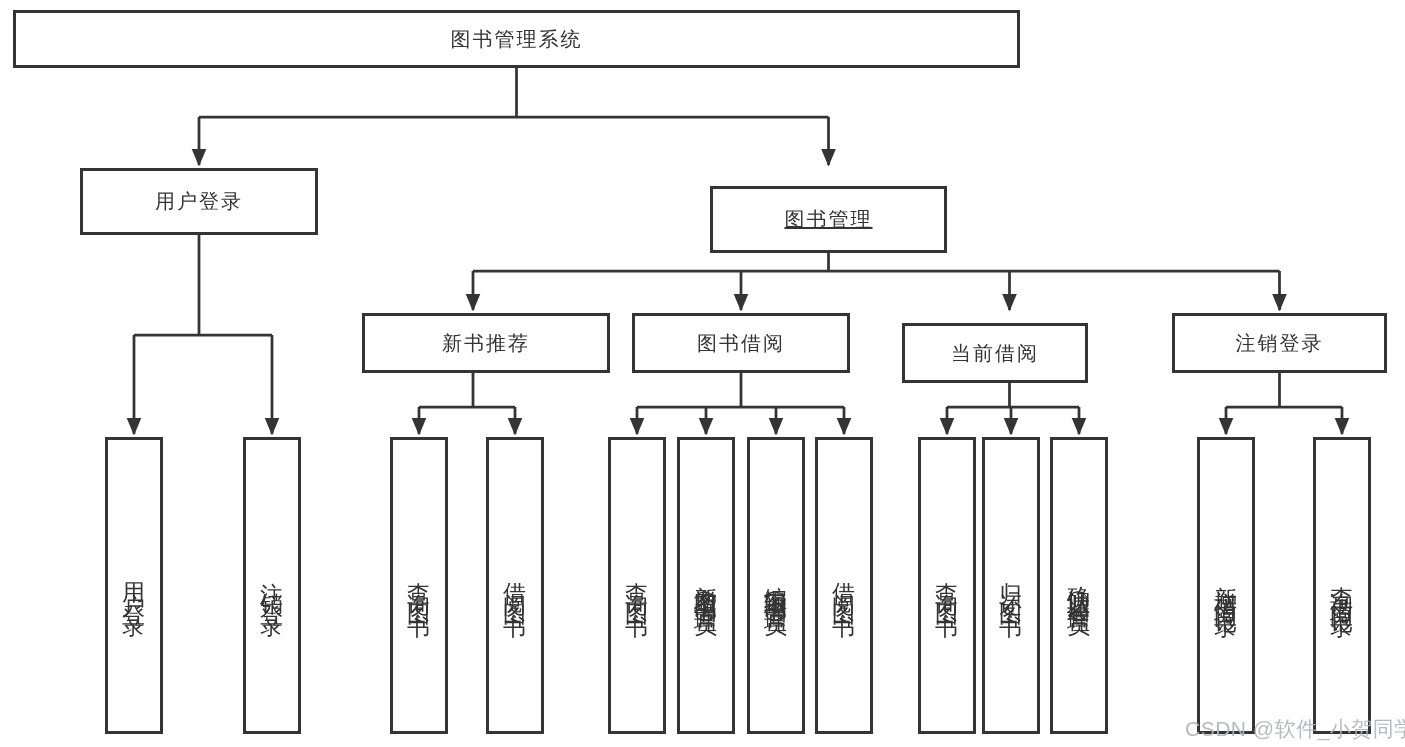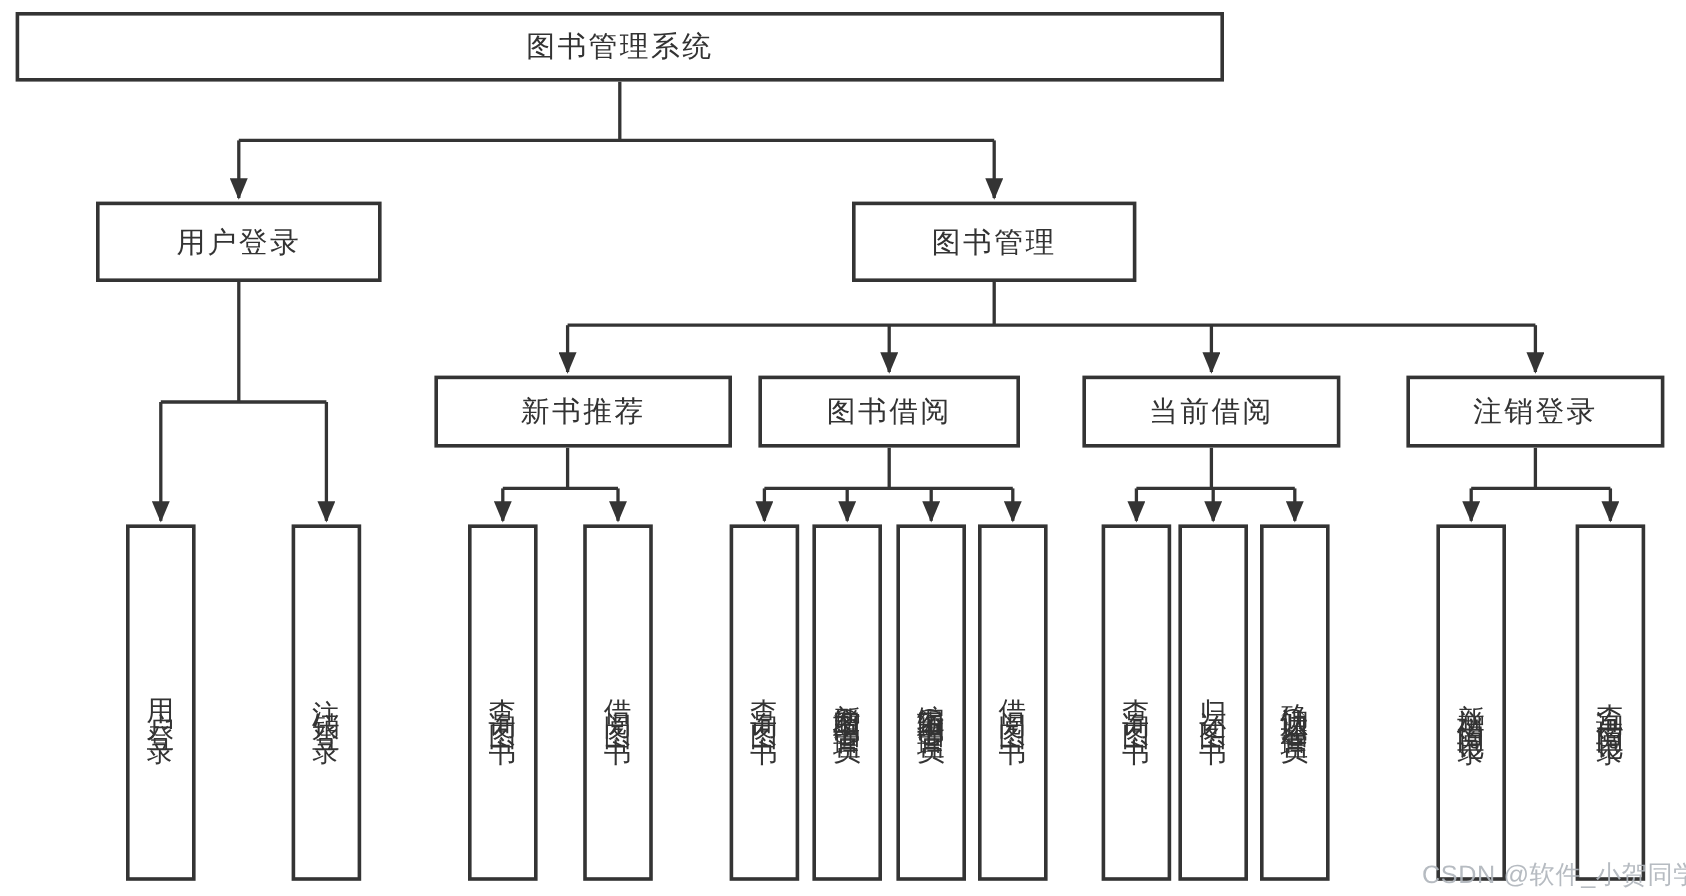--- a/index.html
+++ b/index.html
@@ -21,21 +21,21 @@
   }
   .node {
     position: absolute;
     background: #ffffff;
     border: 3px solid #343434;
     color: #333333;
     display: flex;
     align-items: center;
     justify-content: center;
   }
-  .hnode { font-size: 24px; letter-spacing: 2px; white-space: nowrap; }
+  .hnode { font-size: 20px; letter-spacing: 2px; white-space: nowrap; }
   .leaf { top: 437px; width: 58px; height: 297px; }
   .leaf .vtext {
     writing-mode: vertical-rl;
     text-orientation: mixed;
     font-size: 23px;
     line-height: 1.05;
     white-space: nowrap;
   }
   .sp-a .vtext { letter-spacing: 11px; }
   .sp-b .vtext { letter-spacing: 6px; }
@@ -112,31 +112,31 @@
     </g>
   </svg>
 
   <div class="node hnode" style="left:13px; top:10px; width:1007px; height:58px;">
     <span>图书管理系统</span>
   </div>
 
   <div class="node hnode" style="left:80px; top:168px; width:238px; height:67px;">
     <span>用户登录</span>
   </div>
-  <div class="node hnode" style="left:710px; top:168px; width:237px; height:67px;">
+  <div class="node hnode" style="left:710px; top:186px; width:237px; height:67px;text-decoration:underline;">
     <span>图书管理</span>
   </div>
 
   <div class="node hnode" style="left:362px; top:313px; width:248px; height:60px;">
     <span>新书推荐</span>
   </div>
   <div class="node hnode" style="left:632px; top:313px; width:218px; height:60px;text-align:right;">
     <span>图书借阅</span>
   </div>
-  <div class="node hnode" style="left:902px; top:313px; width:215px; height:60px;">
+  <div class="node hnode" style="left:902px; top:323px; width:186px; height:60px;">
     <span>当前借阅</span>
   </div>
   <div class="node hnode" style="left:1172px; top:313px; width:215px; height:60px;">
     <span>注销登录</span>
   </div>
 
   <div class="node leaf sp-a" style="left:105px;">
     <span class="vtext">用户登录</span>
   </div>
   <div class="node leaf sp-a" style="left:243px;">

